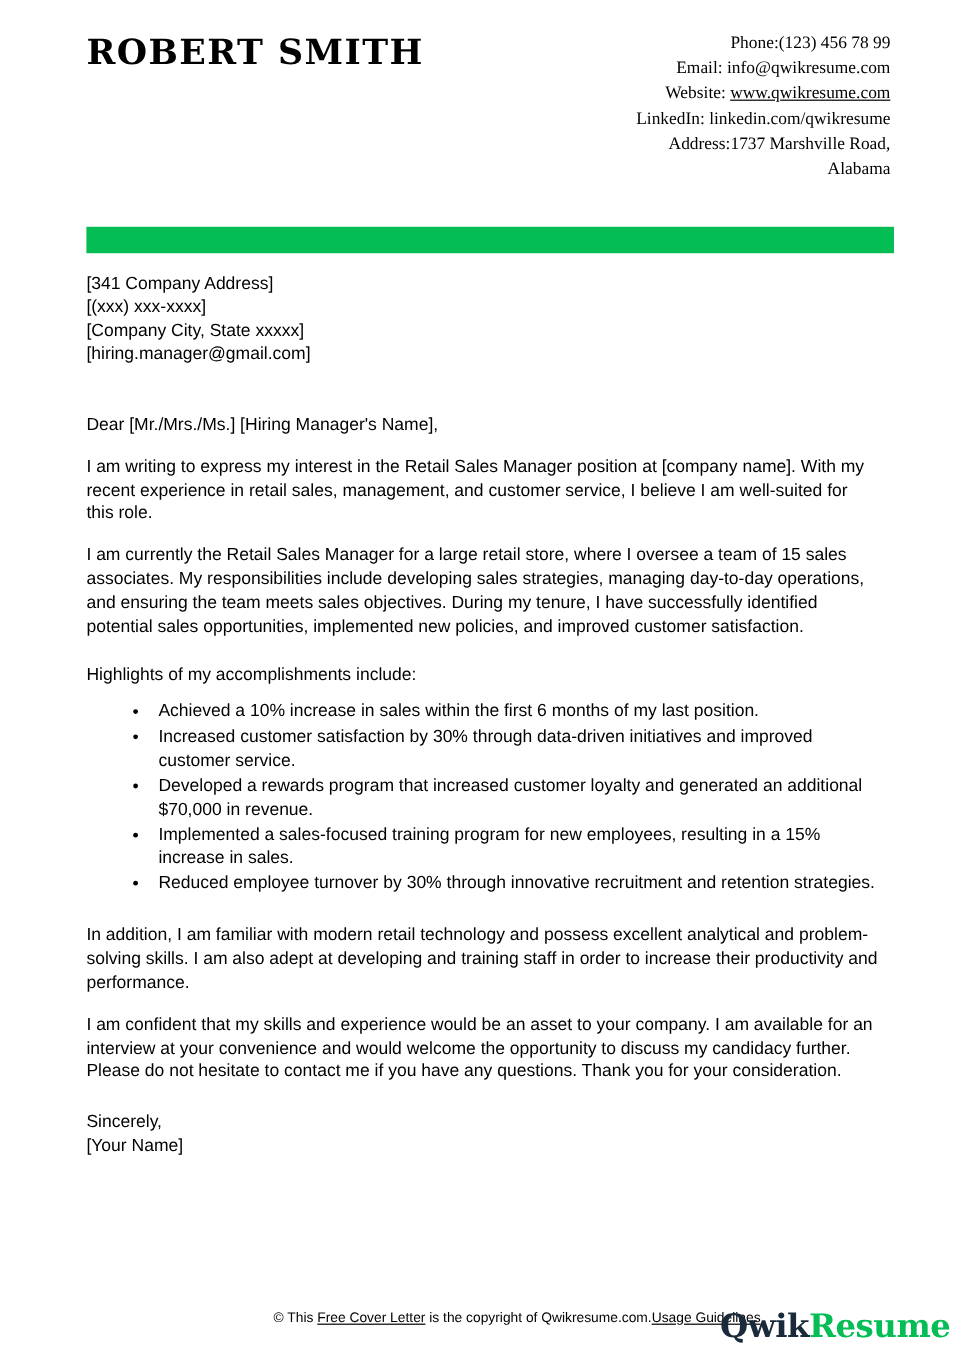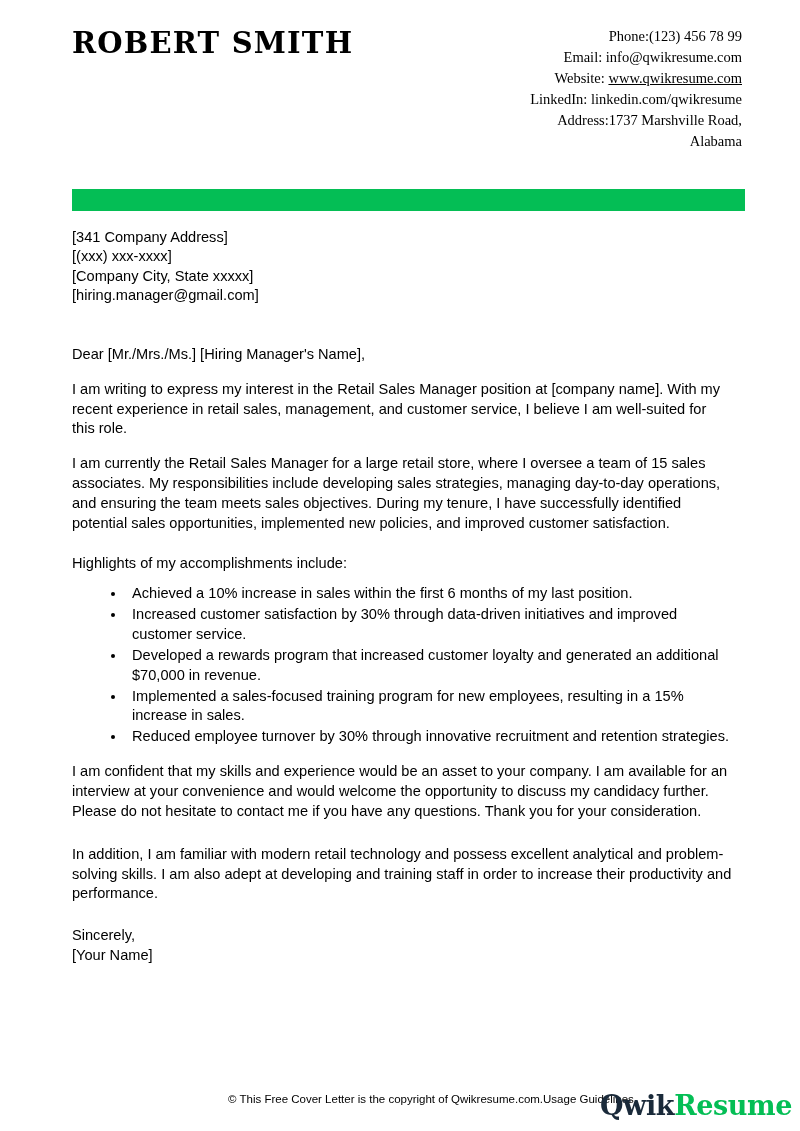--- a/index.html
+++ b/index.html
@@ -130,20 +130,21 @@
   }
   .footer-note {
     position: absolute;
     left: 228px;
     top: 14px;
     font-size: 11.5px;
     line-height: 1.2;
     white-space: nowrap;
   }
   .footer-note .link {
+    text-decoration: underline;
   }
   .logo {
     position: absolute;
     left: 600px;
     top: 13px;
     font-family: "DejaVu Serif", "Liberation Serif", serif;
     font-weight: bold;
     font-size: 27px;
     letter-spacing: -0.4px;
     line-height: 1;
@@ -193,22 +194,22 @@
     <div class="highlights-intro">Highlights of my accomplishments include:</div>
 
     <ul class="bullets">
       <li>Achieved a 10% increase in sales within the first 6 months of my last position.</li>
       <li>Increased customer satisfaction by 30% through data-driven initiatives and improved customer service.</li>
       <li>Developed a rewards program that increased customer loyalty and generated an additional $70,000 in revenue.</li>
       <li>Implemented a sales-focused training program for new employees, resulting in a 15% increase in sales.</li>
       <li>Reduced employee turnover by 30% through innovative recruitment and retention strategies.</li>
     </ul>
 
+    <div class="para closing">In addition, I am familiar with modern retail technology and possess excellent analytical and problem-solving skills. I am also adept at developing and training staff in order to increase their productivity and performance.</div>
     <div class="para">I am confident that my skills and experience would be an asset to your company. I am available for an interview at your convenience and would welcome the opportunity to discuss my candidacy further. Please do not hesitate to contact me if you have any questions. Thank you for your consideration.</div>
-    <div class="para closing">In addition, I am familiar with modern retail technology and possess excellent analytical and problem-solving skills. I am also adept at developing and training staff in order to increase their productivity and performance.</div>
 
     <div class="sign-off">
       <div>Sincerely,</div>
       <div>[Your Name]</div>
     </div>
   </div>
 
   <div class="footer">
     <div class="footer-note"><span>© This </span><span class="link">Free Cover Letter</span><span> is the copyright of Qwikresume.com.</span><span class="link">Usage Guidelines</span></div>
     <div class="logo"><span class="logo-a">Qwik</span><span class="logo-b" style="color: rgb(4, 190, 85);">Resume</span></div>

